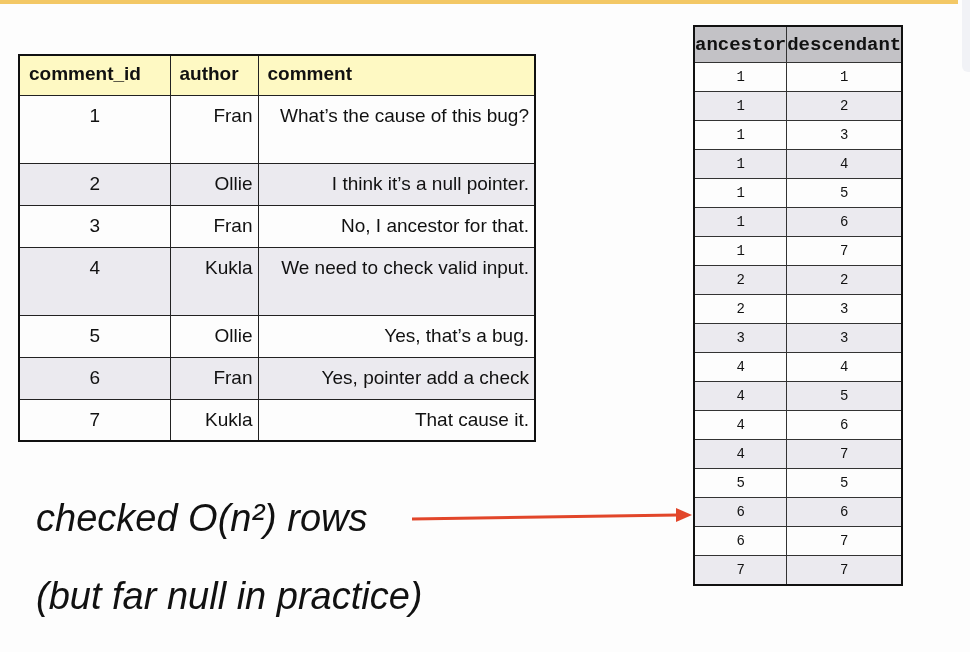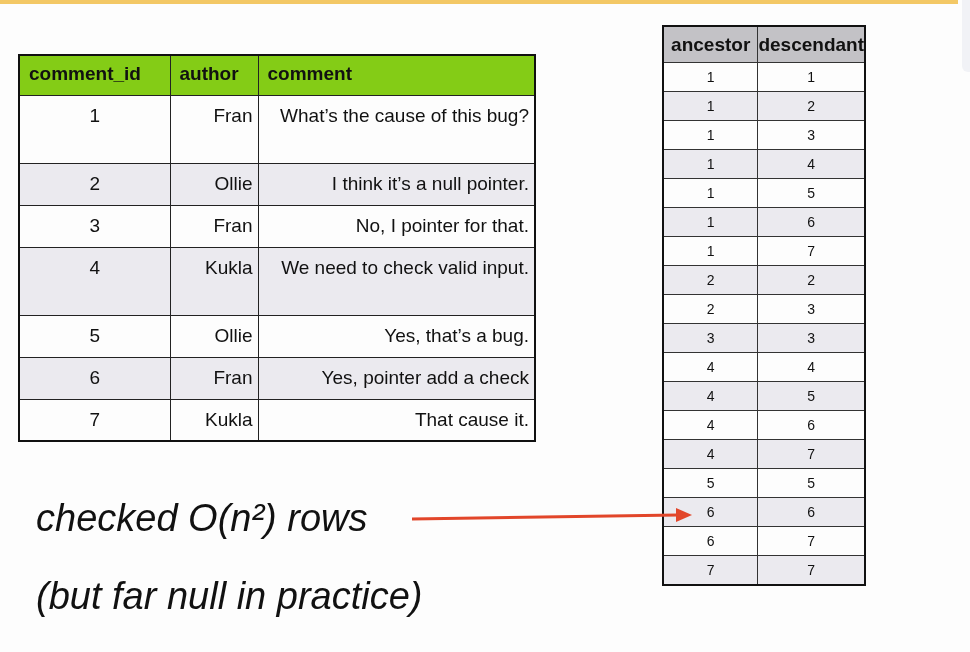--- a/index.html
+++ b/index.html
@@ -3,25 +3,25 @@
 <meta charset="utf-8">
 <style>
   html, body { margin:0; padding:0; }
   body { width:970px; height:652px; background:#fdfdfd; position:relative; overflow:hidden;
          font-family:"Liberation Sans", sans-serif; color:#111; }
   .topbar { position:absolute; left:0; top:0; width:958px; height:4px; background:#f3c866; }
   .edge-panel { position:absolute; right:0; top:0; width:8px; height:72px; background:#f1f2f6; border-bottom-left-radius:6px; }
   table { border-collapse:collapse; position:absolute; }
   #comments { left:18px; top:54px; width:518px; border:2.5px solid #111; }
   #comments th, #comments td { border:1.5px solid #222; font-size:19px; vertical-align:top;text-align:right; }
-  #comments th { background:#84cc16; font-weight:bold; text-align:left; height:40px; padding:7px 5px 0 9px; box-sizing:border-box; }
+  #comments th { background:#fef9c3; font-weight:bold; text-align:left; height:40px; padding:7px 5px 0 9px; box-sizing:border-box; }
   #comments td { padding:8px 5px 0 5px; line-height:24px; }
   #comments td.id { text-align:center; }
   #comments tr.alt td { background:#ebeaef; }
-  #closure { left:662px; top:25px; width:204px; border:2.5px solid #111; }
+  #closure { left:693px; top:25px; width:204px; border:2.5px solid #111;font-family:Liberation Mono, monospace; }
   #closure th, #closure td { border:1.5px solid #333; text-align:center; }
   #closure th { background:#c3c2c6; font-size:19px; font-weight:bold; height:35px; padding:0; }
   #closure td { font-size:14px; height:28px; padding:0; }
   #closure tr.alt td { background:#ebeaef; }
   .note { position:absolute; font-style:italic; font-size:38px; color:#111; white-space:nowrap; }
   #note1 { left:36px; top:497px; }
   #note2 { left:36px; top:575px; }
   .arrow { position:absolute; left:410px; top:506px; }
 </style>
 </head>
@@ -50,21 +50,21 @@
         <td>What’s the cause of this bug?</td>
       </tr>
       <tr class="alt" style="height: 42px;">
         <td class="id">2</td>
         <td>Ollie</td>
         <td>I think it’s a null pointer.</td>
       </tr>
       <tr style="height: 42px;">
         <td class="id">3</td>
         <td>Fran</td>
-        <td>No, I pointer for that.</td>
+        <td>No, I ancestor for that.</td>
       </tr>
       <tr class="alt" style="height: 68px;">
         <td class="id">4</td>
         <td>Kukla</td>
         <td>We need to check valid input.</td>
       </tr>
       <tr style="height: 42px;">
         <td class="id">5</td>
         <td>Ollie</td>
         <td>Yes, that’s a bug.</td>

